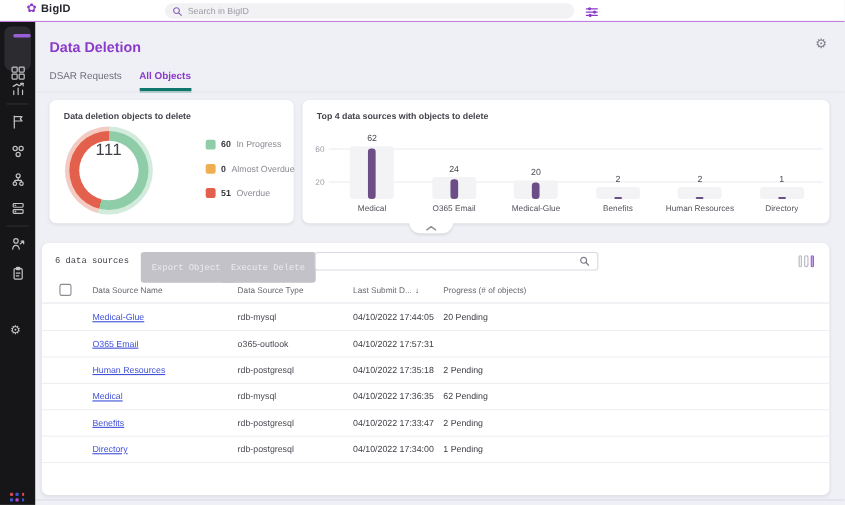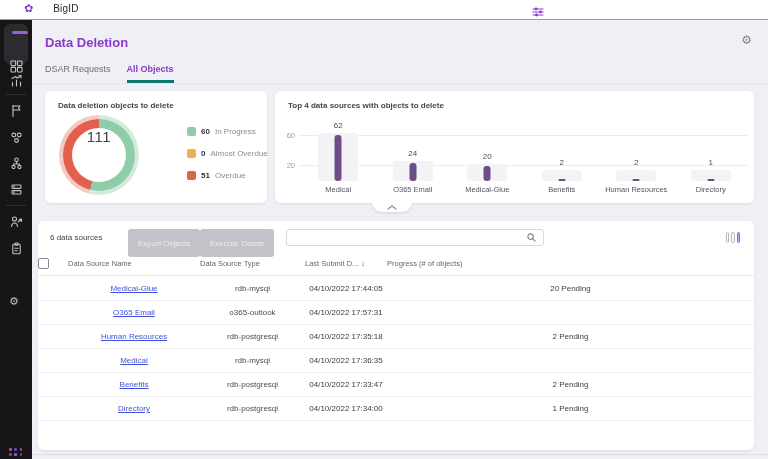--- a/index.html
+++ b/index.html
@@ -3,21 +3,21 @@
 <meta charset="utf-8">
 <style>
   * { margin:0; padding:0; box-sizing:border-box; }
   html,body { width:768px; height:459px; overflow:hidden; }
   body { font-family:"Liberation Sans","DejaVu Sans",sans-serif; background:#eef0f5; position:relative; }
 
   
   .topbar { position:absolute; left:0; top:0; width:768px; height:20px; background:#fff; border-bottom:1px solid #c17fdd; z-index:30; }
   .brand { position:absolute; left:24px; top:3px; display:flex; align-items:center; gap:4px; }
   .brand .flower { color:#8b3ac9; font-size:11px; line-height:1; }
-  .brand .brand-txt { font-size:10px; font-weight:normal; color:#26262e; letter-spacing:.2px;margin-left:16px; }
+  .brand .brand-txt { font-size:10px; font-weight:bold; color:#26262e; letter-spacing:.2px; }
   .hdr-search { position:absolute; left:150px; top:3px; width:372px; height:14px; background:#f2f2f5; border-radius:7px; display:flex; align-items:center; padding:0 7px; gap:5px; }
   .hdr-search input { border:none; outline:none; background:transparent; font-size:8px; color:#3c3c44; width:100%; font-family:inherit; }
   .hdr-search input::placeholder { color:#9a9aa4; }
   .sliders { position:absolute; left:532px; top:4px; width:12px; height:12px; cursor:pointer; }
   .tb-right { position:absolute; right:10px; top:0; height:20px; display:flex; align-items:center; gap:7px; }
   .circle-ic { width:12px; height:12px; border-radius:50%; background:#9b59d0; color:#fff; font-size:7px; font-weight:bold; display:flex; align-items:center; justify-content:center; cursor:pointer; }
   .tb-div { width:1px; height:10px; background:#dcdce4; }
   .user-name { font-size:8.5px; color:#3c3c44; cursor:pointer; }
 
   
@@ -65,50 +65,57 @@
   .track { position:absolute; bottom:0; left:50%; transform:translateX(-50%); width:40px; background:#f3f3f6; border-radius:3px; }
   .bar { position:absolute; bottom:0; left:50%; transform:translateX(-50%); width:7px; border-radius:3px; }
   .vlabel { position:absolute; left:0; right:0; text-align:center; font-size:8px; color:#4a4a52;margin-top:25px; }
   .cat { position:absolute; left:50%; transform:translateX(-50%); bottom:-13px; font-size:7.5px; color:#55555e; white-space:nowrap; }
 
   
   .collapse-handle { position:absolute; left:340px; top:182px; width:40px; height:10px; background:#fff; border-radius:0 0 10px 10px; box-shadow:0 2px 2px rgba(0,0,0,.08); display:flex; align-items:center; justify-content:center; cursor:pointer; z-index:5; }
 
   
   #table-card { left:6px; top:201px; width:716px; height:229px; }
-  .toolbar { position:absolute; left:0; top:7px; width:100%; height:18px; }
+  .toolbar { position:absolute; left:0; top:7px; width:100%; height:18px;font-family:Liberation Mono, monospace; }
   .count-lbl { position:absolute; left:12px; top:5px; font-size:8px; color:#3f3f47; }
   .btn-disabled { position:absolute; top:1px; height:28px; background:#c2c2c8; color:#ebebef; font-size:8px; border:none; border-radius:3px; padding:0 10px; font-family:inherit; }
   #btn-export { left:90px; }
   #btn-execute { left:162px; }
   .tbl-search { position:absolute; left:248px; top:1px; width:258px; height:17px; border:1px solid #d8d9e2; border-radius:3px; background:#fff; display:flex; align-items:center; padding:0 7px; }
   .tbl-search input { border:none; outline:none; flex:1; font-size:8px; font-family:inherit; color:#3c3c44; }
   .cols-icon { position:absolute; right:14px; top:4px; display:flex; gap:2px; cursor:pointer; }
   .cols-icon i { display:block; width:3.5px; height:11px; border-radius:2px; border:1px solid #b4b4be; }
   .cols-icon i.accent { border-color:#9a5fd6; background:#c9a6ec; }
 
-  .tgrid { display:grid; grid-template-columns:30px 132px 105px 82px 1fr; align-items:center; height:24px;text-align:center; }
+  .tgrid { display:grid; grid-template-columns:30px 132px 105px 82px 1fr; align-items:center; padding-left:16px; height:24px; }
   .thead { position:absolute; left:0; top:31px; width:100%; border-bottom:1px solid #e8e8ee; }
   .th { font-size:7.5px; color:#66666e; cursor:pointer; display:flex; align-items:center; gap:3px; }
   .cb { width:11px; height:11px; border:1.4px solid #8a8a92; border-radius:2px; cursor:pointer; }
   .tbody { position:absolute; left:0; top:56px; width:100%; }
   .trow { border-bottom:1px solid #efeff3; }
   .td { font-size:8px; color:#3c3c44; }
   .td.type { color:#4b4b54; }
   .link { color:#4152d9; text-decoration:underline; cursor:pointer; font-size:8px; }
 
   .bottom-line { position:absolute; left:32px; top:454px; width:736px; height:1px; background:#dcdde4; }
 </style>
 </head>
 <body>
 
 <header class="topbar">
   <div class="brand">
     <span class="flower">✿</span>
     <span class="brand-txt">BigID</span>
+  </div>
+  <div class="hdr-search">
+    <svg width="9" height="9" viewBox="0 0 10 10">
+        <circle cx="4" cy="4" r="3" fill="none" stroke="#8a63b8" stroke-width="1.2"></circle>
+        <path d="M6.3 6.3L9 9" stroke="#8a63b8" stroke-width="1.2" stroke-linecap="round"></path>
+      </svg>
+    <input type="text" placeholder="Search in BigID" style="">
   </div>
   <span class="sliders">
     <svg width="12" height="12" viewBox="0 0 12 12">
         <g stroke="#8b3ac9" stroke-width="1.1" stroke-linecap="round">
           <path d="M1 3h10M1 6h10M1 9h10"></path>
         </g>
         <g fill="#8b3ac9">
           <circle cx="4" cy="3" r="1.4"></circle>
           <circle cx="8.5" cy="6" r="1.4"></circle>
           <circle cx="4.5" cy="9" r="1.4"></circle>
@@ -334,20 +341,21 @@
         <span class="link">Human Resources</span>
         <span class="td type">rdb-postgresql</span>
         <span class="td">04/10/2022 17:35:18</span>
         <span class="td">2 Pending</span>
       </div>
       <div class="trow tgrid">
         <span></span>
         <span class="link">Medical</span>
         <span class="td type">rdb-mysql</span>
         <span class="td">04/10/2022 17:36:35</span>
+        <span class="td">62 Pending</span>
       </div>
       <div class="trow tgrid">
         <span></span>
         <span class="link">Benefits</span>
         <span class="td type">rdb-postgresql</span>
         <span class="td">04/10/2022 17:33:47</span>
         <span class="td">2 Pending</span>
       </div>
       <div class="trow tgrid">
         <span></span>

